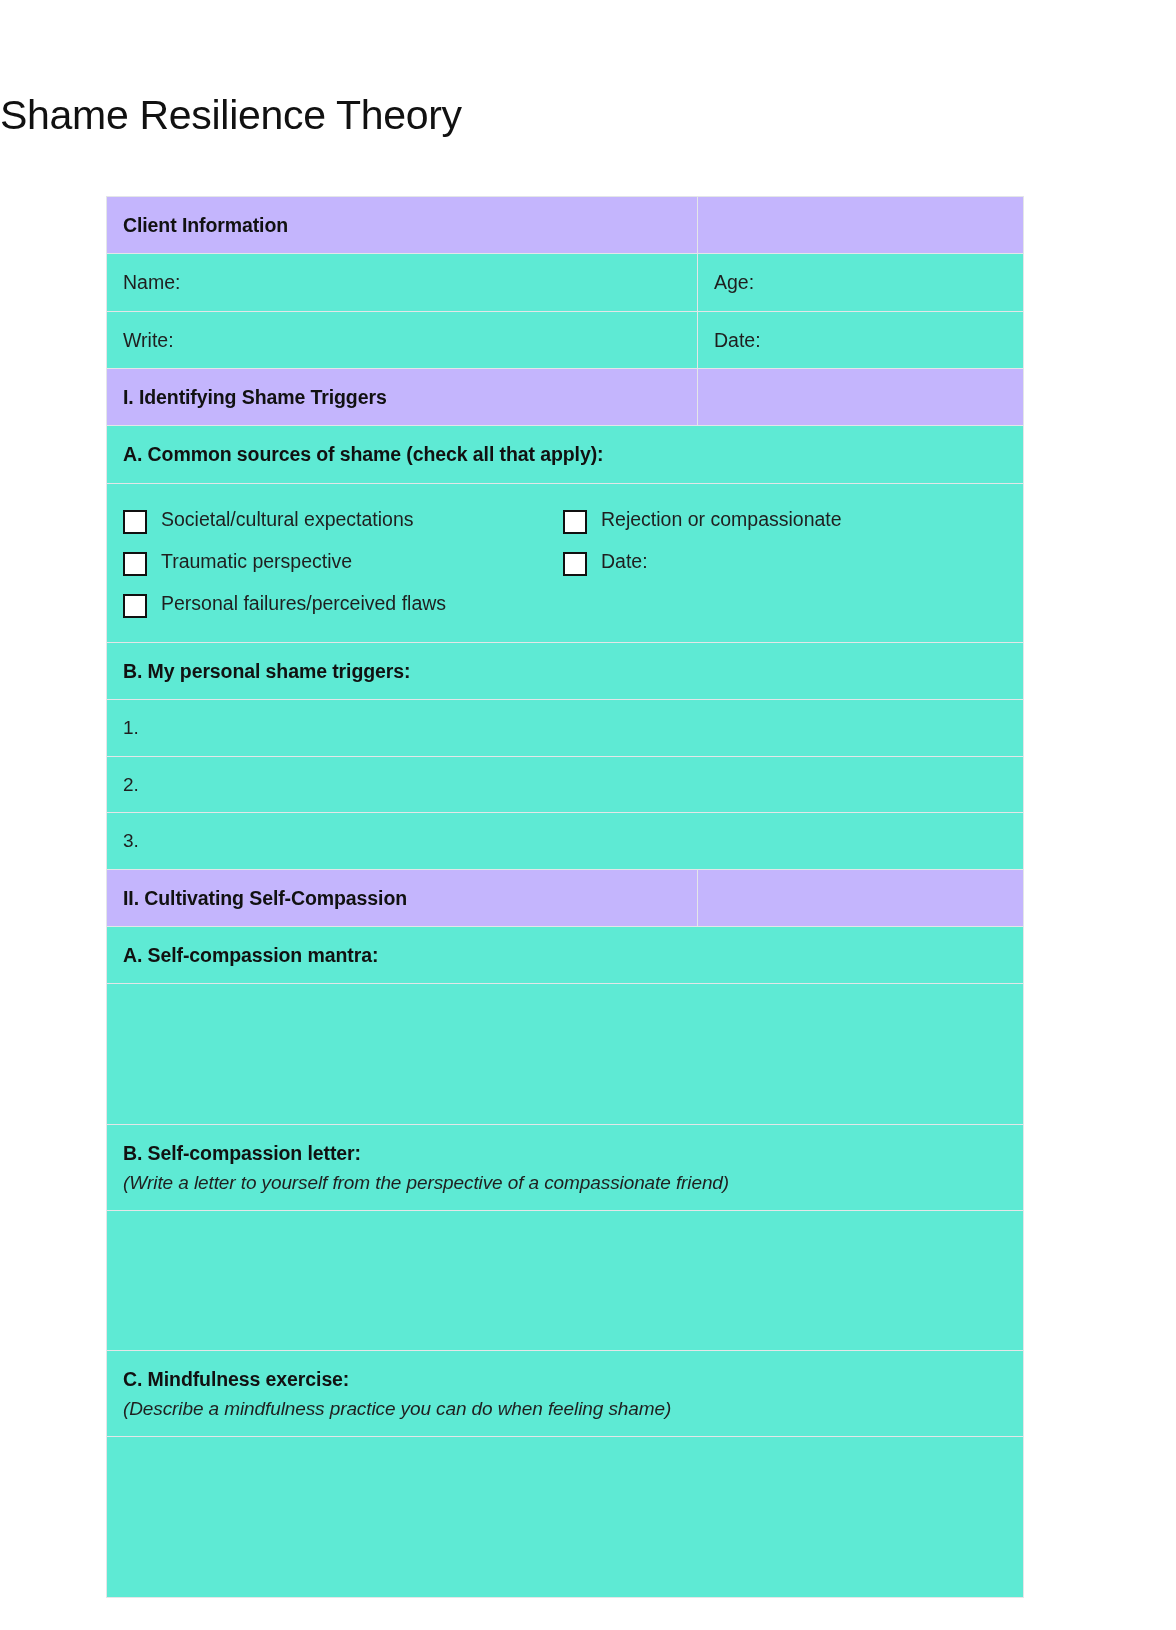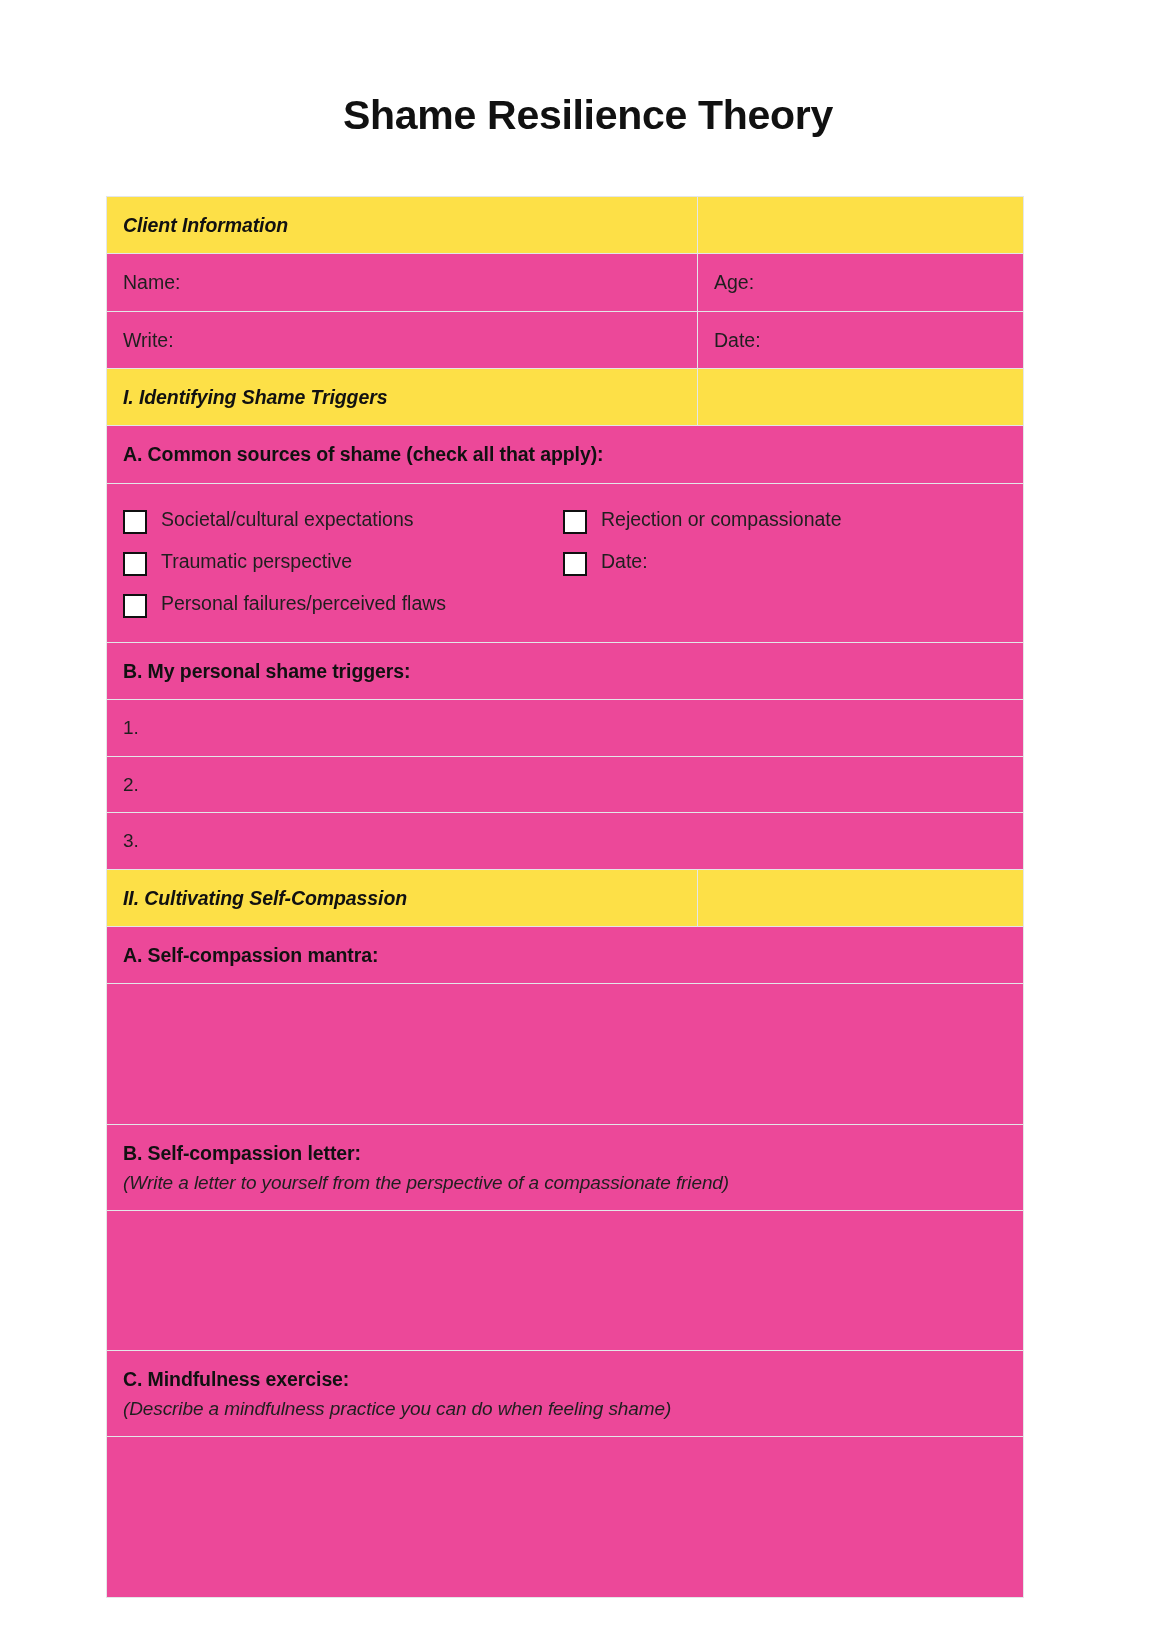--- a/index.html
+++ b/index.html
@@ -16,60 +16,58 @@
   }
 
   .page {
     position: relative;
     width: 1176px;
     height: 1630px;
     box-sizing: border-box;
   }
 
   .doc-title {
-    text-align: center;
     font-size: 41px;
-    font-weight: bold;
+    font-weight: normal;
     letter-spacing: -0.3px;
     color: #111111;
     margin: 0;
     padding-top: 92px;
     line-height: 1.15;
   }
 
   .form-table {
     position: absolute;
     left: 106px;
     top: 196px;
     width: 917px;
     border-collapse: collapse;
     table-layout: fixed;
   }
 
   .form-table td {
     border: 1px solid #e4e6e8;
     padding: 0;
     vertical-align: top;
-    background: #ec4899;
+    background: #5eead4;
   }
 
   
   .col-left  { width: 591px; }
   .col-right { width: 326px; }
 
   .cell-pad {
     padding: 15px 16px 15px 16px;
     font-size: 19px;
     line-height: 1.35;
     color: #1f1f1f;
   }
 
   .row-shaded td {
-    background: #fde047;
-    font-style: italic;
+    background: #c4b5fd;
   }
 
   .hdr-text {
     font-weight: bold;
     font-size: 19.5px;
     color: #111111;
     letter-spacing: -0.1px;
   }
 
   .sub-hdr {

